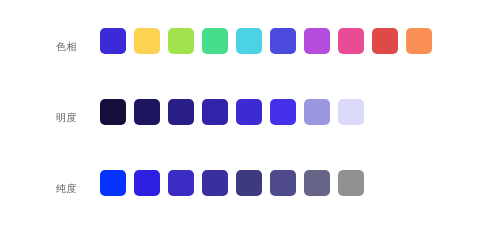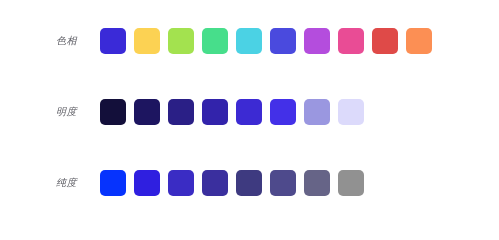--- a/index.html
+++ b/index.html
@@ -27,33 +27,32 @@
     align-items: center;
     height: 38px;
   }
   #row-hue   { top: 22px; }
   #row-value { top: 93px; }
   #row-chroma{ top: 164px; }
 
   .row-label {
     position: absolute;
     left: 56px;
-    top: 0;
+    top: 6px;
     width: 40px;
     height: 38px;
     display: flex;
     align-items: center;
     justify-content: flex-start;
     font-size: 10px;
     line-height: 1;
     letter-spacing: 0.5px;
     color: #5c5c63;
     white-space: nowrap;
     user-select: none;
-    font-style: italic;
   }
   .swatch-strip {
     position: absolute;
     left: 100px;
     top: 0;
     display: flex;
     gap: 8px;
     align-items: center;
     height: 38px;
   }

